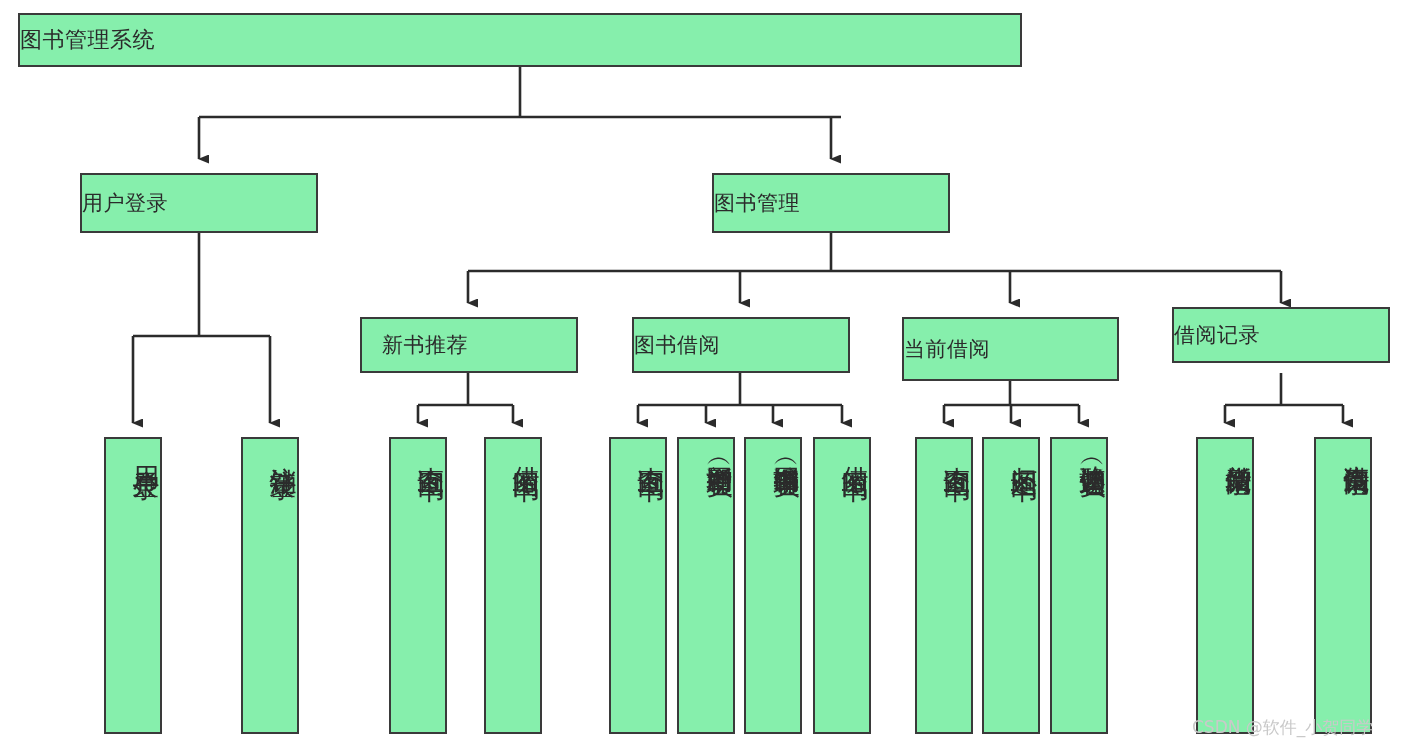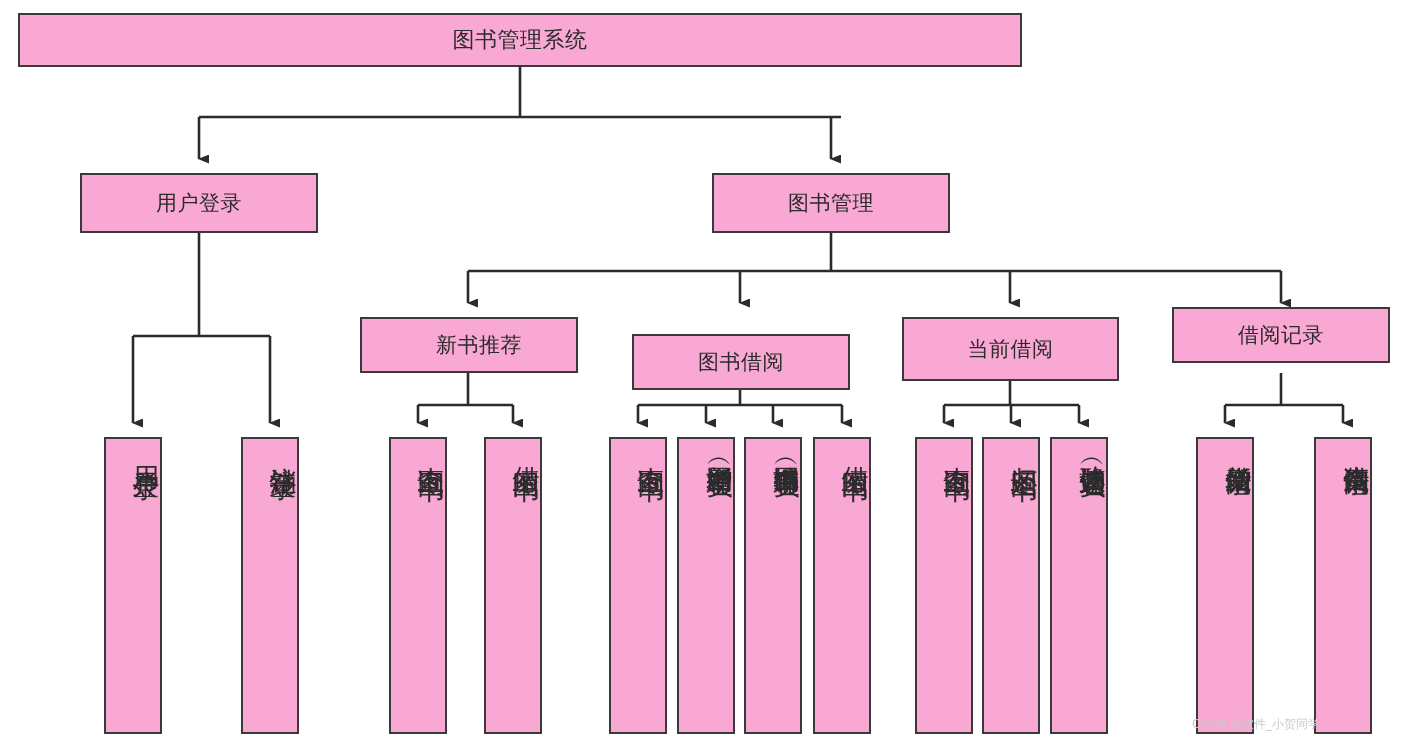--- a/index.html
+++ b/index.html
@@ -21,25 +21,24 @@
     position: absolute;
     left: 0;
     top: 0;
     width: 1405px;
     height: 747px;
     pointer-events: none;
   }
   .node {
     position: absolute;
     box-sizing: border-box;
-    background: #f9a8d4;
+    background: #86efac;
     border: 2px solid #3a3a3a;
     display: flex;
     align-items: center;
-    justify-content: center;
     color: #2b2b2b;
   }
   .node .label {
     display: block;
     text-align: center;
     line-height: 1.18;
   }
   
   .node.horiz .label {
     font-size: 21px;
@@ -62,21 +61,21 @@
     width: 100%;
     text-align: center;
   }
   .node.vert.tall .label {
     font-size: 26px;
     letter-spacing: 1px;
   }
   .watermark {
     position: absolute;
     color: #c9c9c9;
-    font-size: 12px;
+    font-size: 17px;
     white-space: nowrap;
     user-select: none;
   }
 </style>
 </head>
 <body>
 
 <div id="canvas">
 
   <svg class="edges" viewBox="0 0 1405 747" xmlns="http://www.w3.org/2000/svg">
@@ -136,21 +135,21 @@
   <div class="node horiz" style="left:80px; top:173px; width:238px; height:60px;">
     <span class="label">用户登录</span>
   </div>
   <div class="node horiz" style="left:712px; top:173px; width:238px; height:60px;">
     <span class="label">图书管理</span>
   </div>
 
   <div class="node horiz" style="left:360px; top:317px; width:218px; height:56px;padding-left:20px;">
     <span class="label">新书推荐</span>
   </div>
-  <div class="node horiz" style="left:632px; top:334px; width:218px; height:56px;">
+  <div class="node horiz" style="left:632px; top:317px; width:218px; height:56px;">
     <span class="label">图书借阅</span>
   </div>
   <div class="node horiz" style="left:902px; top:317px; width:217px; height:64px;">
     <span class="label">当前借阅</span>
   </div>
   <div class="node horiz" style="left:1172px; top:307px; width:218px; height:56px;">
     <span class="label">借阅记录</span>
   </div>
 
   <div class="node vert" style="left:104px; top:437px; width:58px; height:297px;">

